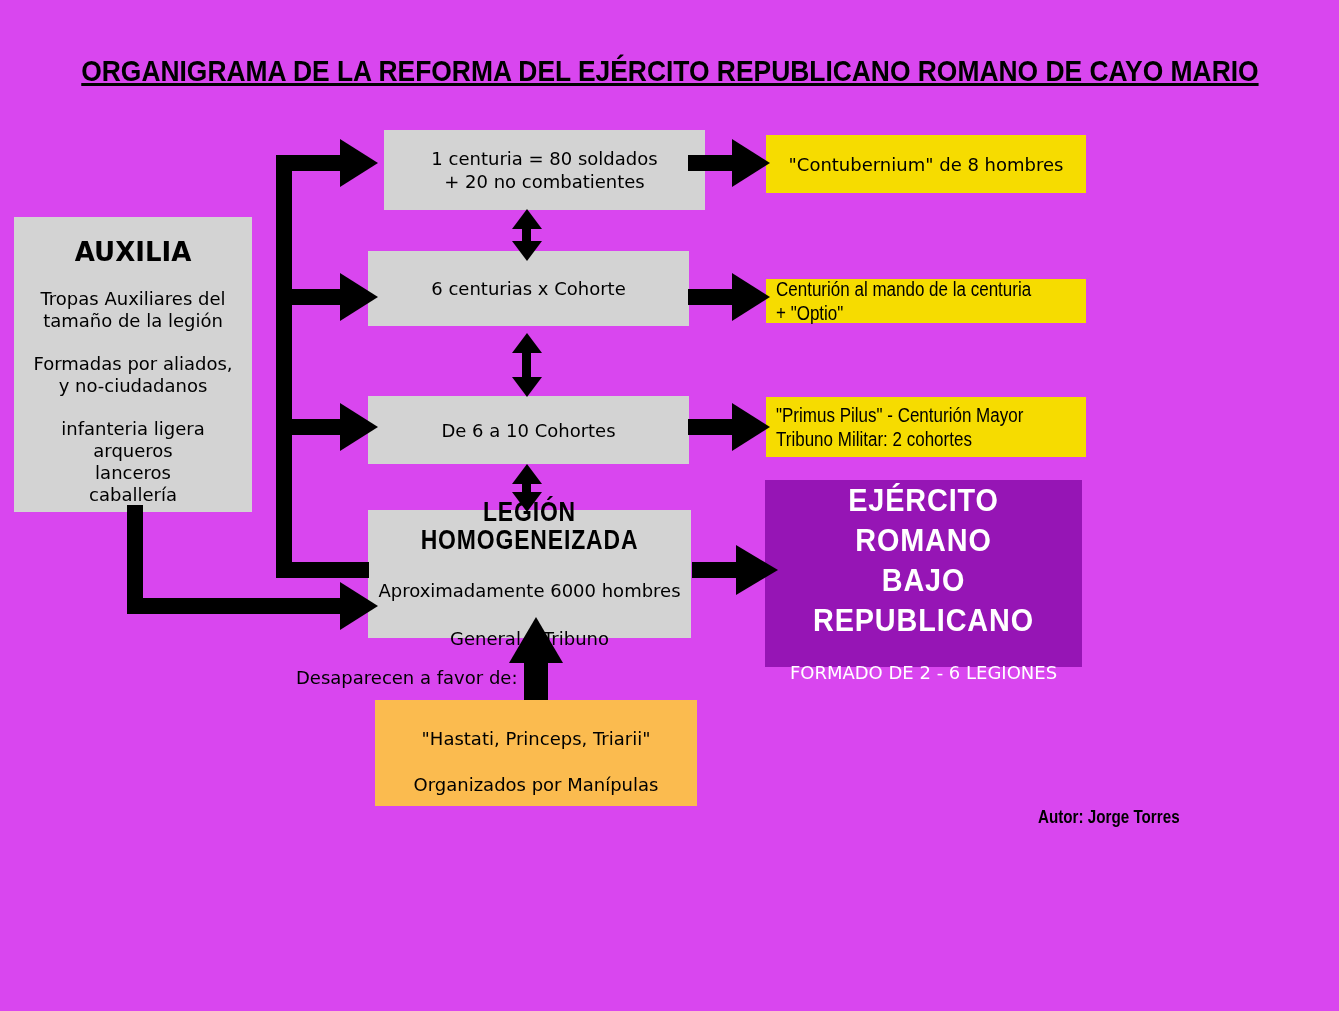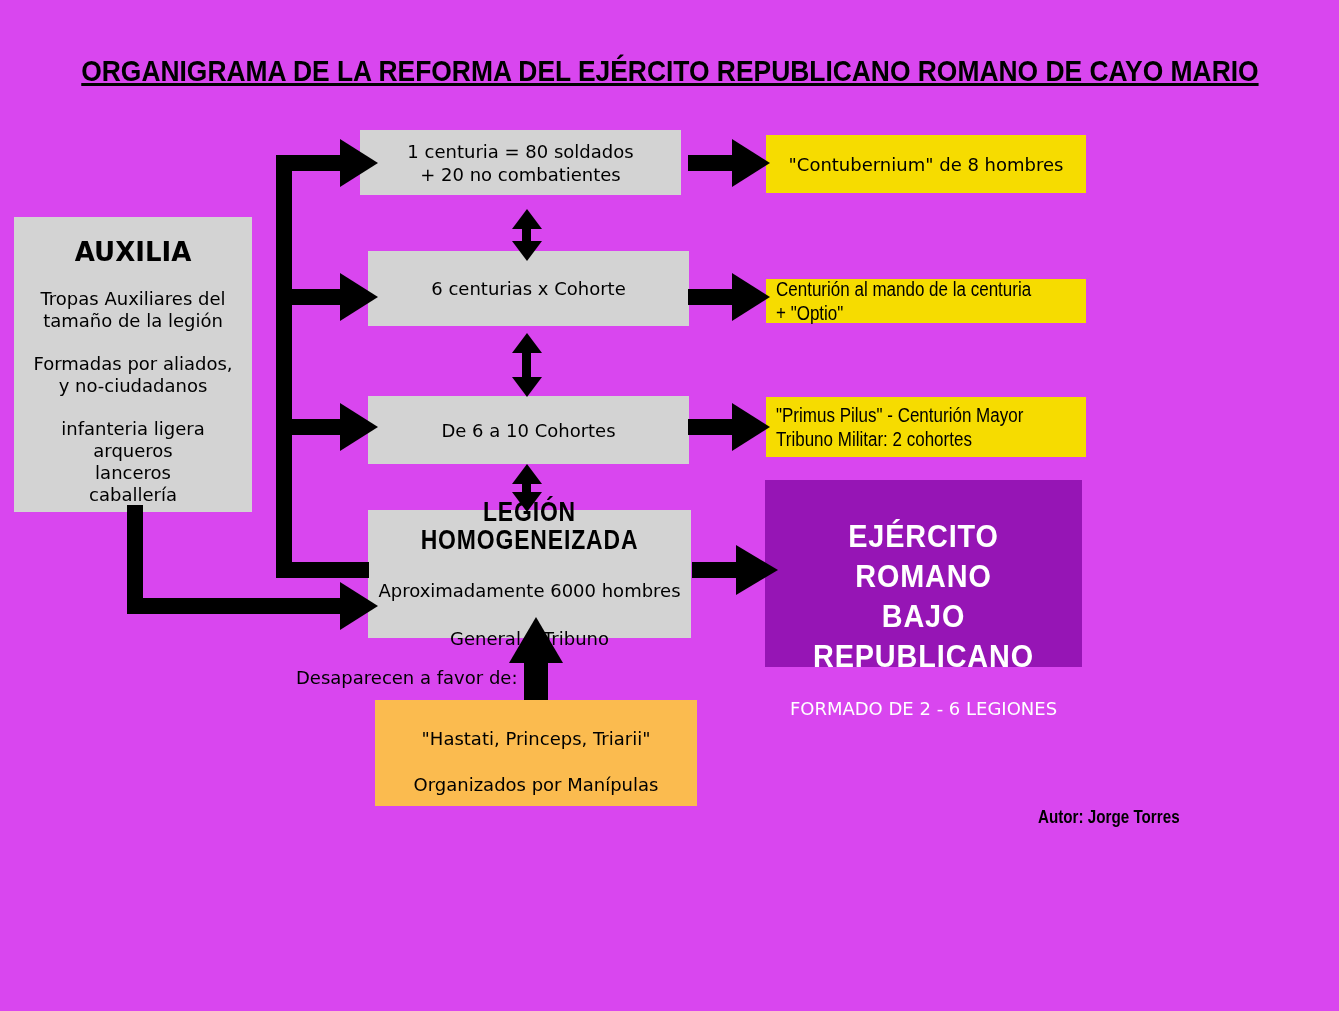--- a/index.html
+++ b/index.html
@@ -15,36 +15,36 @@
   [data-name="diagram-title"]{font-size:30px;font-weight:bold;text-decoration:underline;
      transform:scaleX(0.88);letter-spacing:0px;}
 
   
   .graybox{background:#D3D3D3;display:flex;flex-direction:column;align-items:center;
            justify-content:center;text-align:center;font-size:18px;line-height:23px;}
   [data-name="box-auxilia"]{left:14px;top:217px;width:238px;height:295px;background:#D3D3D3;text-align:center;}
   [data-name="auxilia-heading"]{font-size:26px;font-weight:bold;padding-top:20px;}
   .aux-para{font-size:18px;line-height:22px;margin-top:21px;}
 
-  [data-name="box-centuria"]{left:360px;top:130px;width:321px;height:65px;}
+  [data-name="box-centuria"]{left:384px;top:130px;width:321px;height:80px;}
   [data-name="box-cohorte"]{left:368px;top:251px;width:321px;height:75px;}
   [data-name="box-cohortes"]{left:368px;top:396px;width:321px;height:68px;}
   [data-name="box-legion"]{left:368px;top:510px;width:323px;height:128px;}
   [data-name="legion-heading"]{font-size:27px;font-weight:bold;letter-spacing:1px;line-height:28px;}
   .legion-line{font-size:18px;line-height:23px;margin-top:25px;}
 
   .yellowbox{background:#F6DC00;display:flex;flex-direction:column;justify-content:center;}
   [data-name="box-contubernium"]{left:766px;top:135px;width:320px;height:58px;align-items:center;
       text-align:center;font-size:18px;}
   [data-name="box-centurion"]{left:766px;top:279px;width:320px;height:44px;align-items:flex-start;padding-left:10px;box-sizing:border-box;}
   [data-name="box-primus"]{left:766px;top:397px;width:320px;height:60px;align-items:flex-start;padding-left:10px;box-sizing:border-box;}
   .yellow-cond{font-size:20px;line-height:24px;text-align:left;}
 
   [data-name="box-ejercito"]{left:765px;top:480px;width:317px;height:187px;background:#9615B5;
-      color:#fff;text-align:center;box-sizing:border-box;padding-top:36px;}
+      color:#fff;text-align:center;box-sizing:border-box;}
   [data-name="ejercito-heading"]{font-size:32px;font-weight:bold;line-height:40px;letter-spacing:1px;transform:scaleX(0.9);}
   [data-name="ejercito-subtitle"]{font-size:18px;margin-top:22px;}
 
   [data-name="box-maniples"]{left:375px;top:700px;width:322px;height:106px;background:#FBBB4F;
       text-align:center;font-size:18px;box-sizing:border-box;padding-top:28px;}
   [data-name="maniples-line2"]{margin-top:25px;}
 
   [data-name="desaparecen-label"]{left:296px;top:667px;font-size:18px;}
   [data-name="author-credit"]{left:1038px;top:806px;}
   [data-name="author-credit-text"]{font-size:19px;font-weight:bold;transform:scaleX(0.8);}

